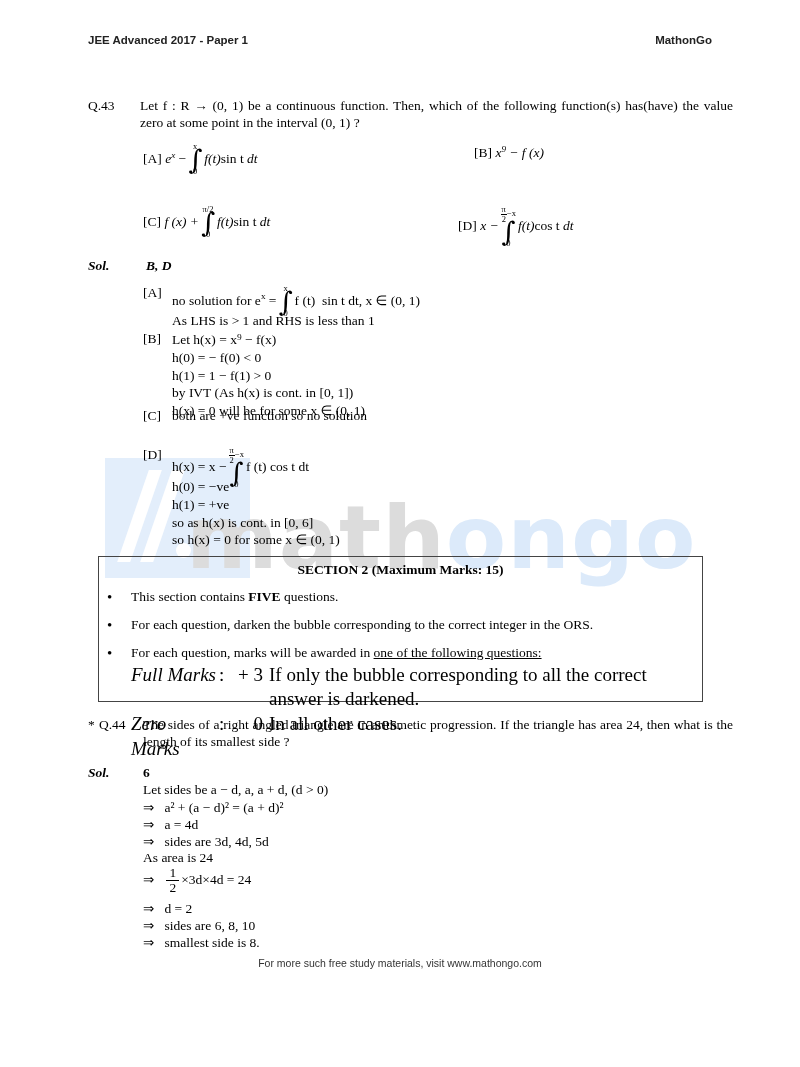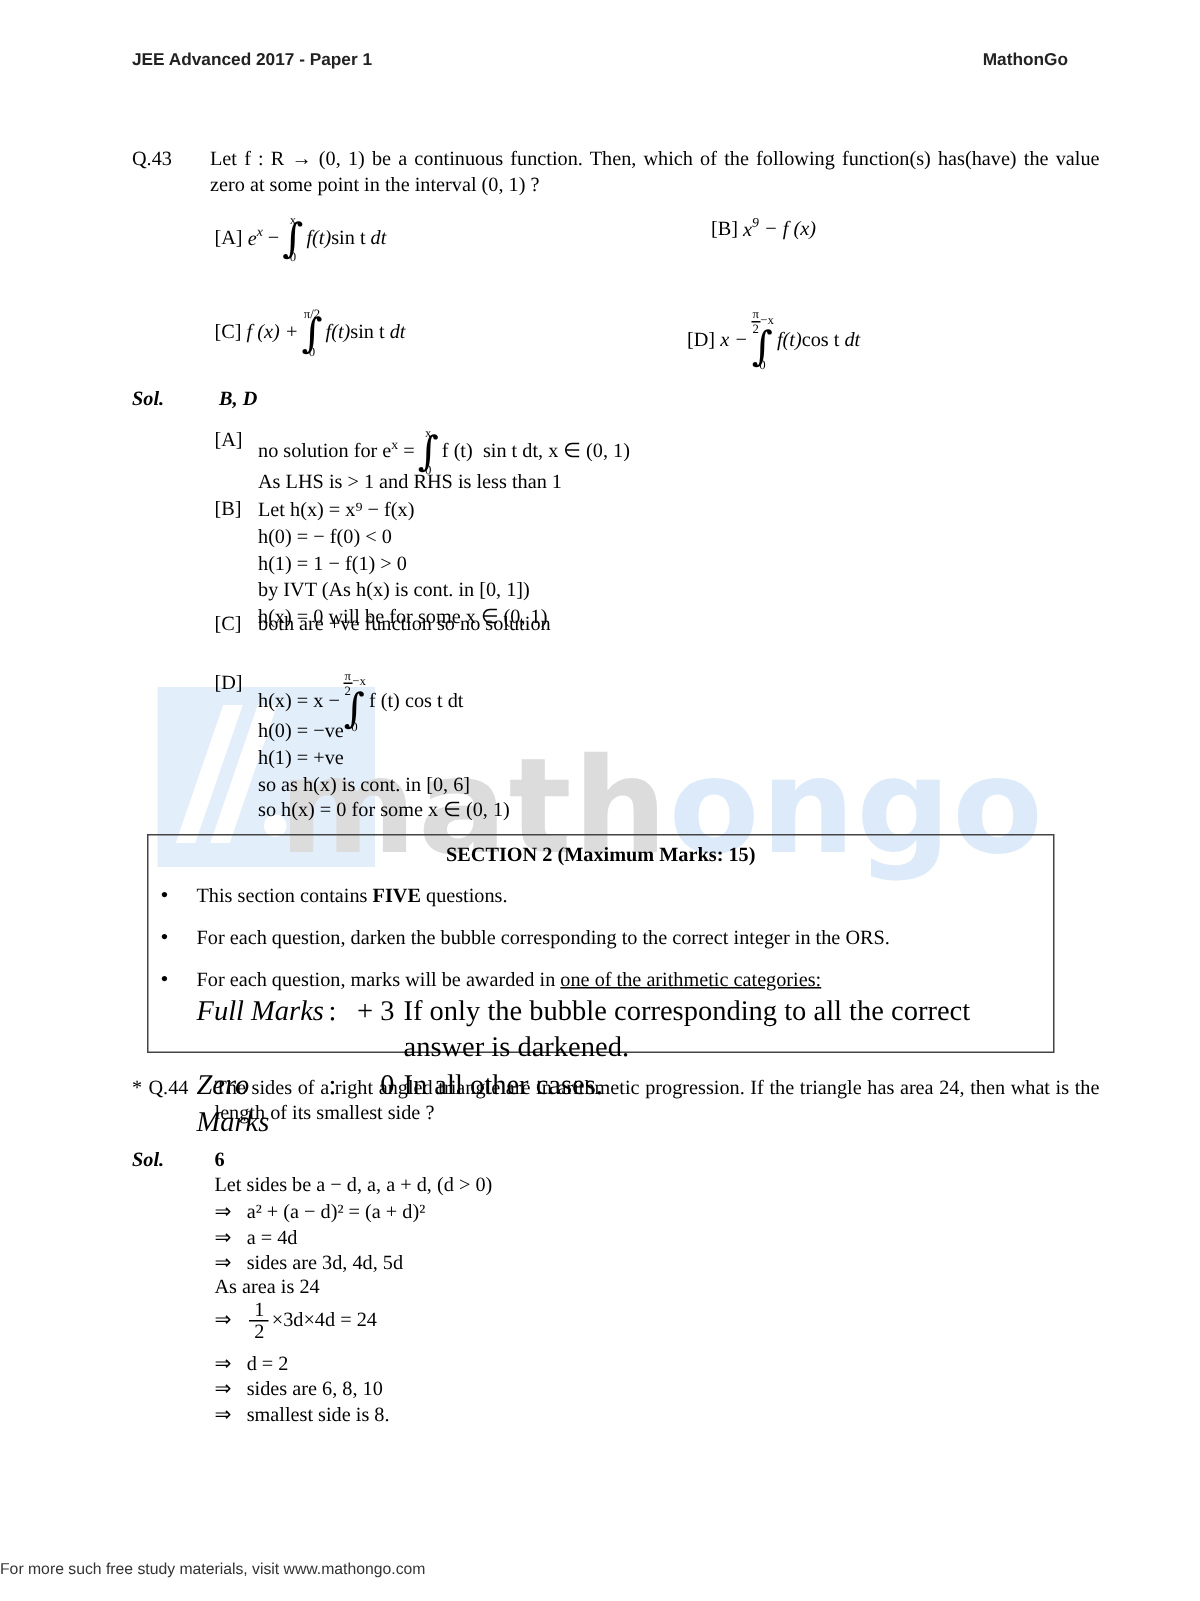--- a/index.html
+++ b/index.html
@@ -77,22 +77,23 @@
     font-family: "Liberation Sans", sans-serif;
     font-size: 11.5px;
     font-weight: bold;
     color: #222;
   }
   .hdr-left { left: 88px; }
   .hdr-right { right: 88px; }
   .footer {
     position: absolute;
     left: 0;
-    top: 1040px;
+    top: 957px;
     width: 800px;
+    text-align: center;
     font-family: "Liberation Sans", sans-serif;
     font-size: 10.5px;
     color: #333;
   }
 
   
   .qrow {
     position: absolute;
     display: flex;
   }
@@ -348,21 +349,21 @@
     </div>
 
     <div class="secbox">
       <div class="sectitle">SECTION 2 (Maximum Marks: 15)</div>
       <ul class="bullets">
         <li>
           <span>This section contains </span><b>FIVE</b><span> questions.</span>
         </li>
         <li>For each question, darken the bubble corresponding to the correct integer in the ORS.</li>
         <li>
-          <span>For each question, marks will be awarded in </span><span class="u">one of the arithmetic categories:</span>
+          <span>For each question, marks will be awarded in </span><span class="u">one of the following questions:</span>
           <div class="marks">
             <span class="it">Full Marks</span>
             <span>:</span>
             <span class="num">+ 3</span>
             <span>If only the bubble corresponding to all the correct answer is darkened.</span>
             <span class="it">Zero Marks</span>
             <span>:</span>
             <span class="num">0</span>
             <span>In all other cases.</span>
           </div>

